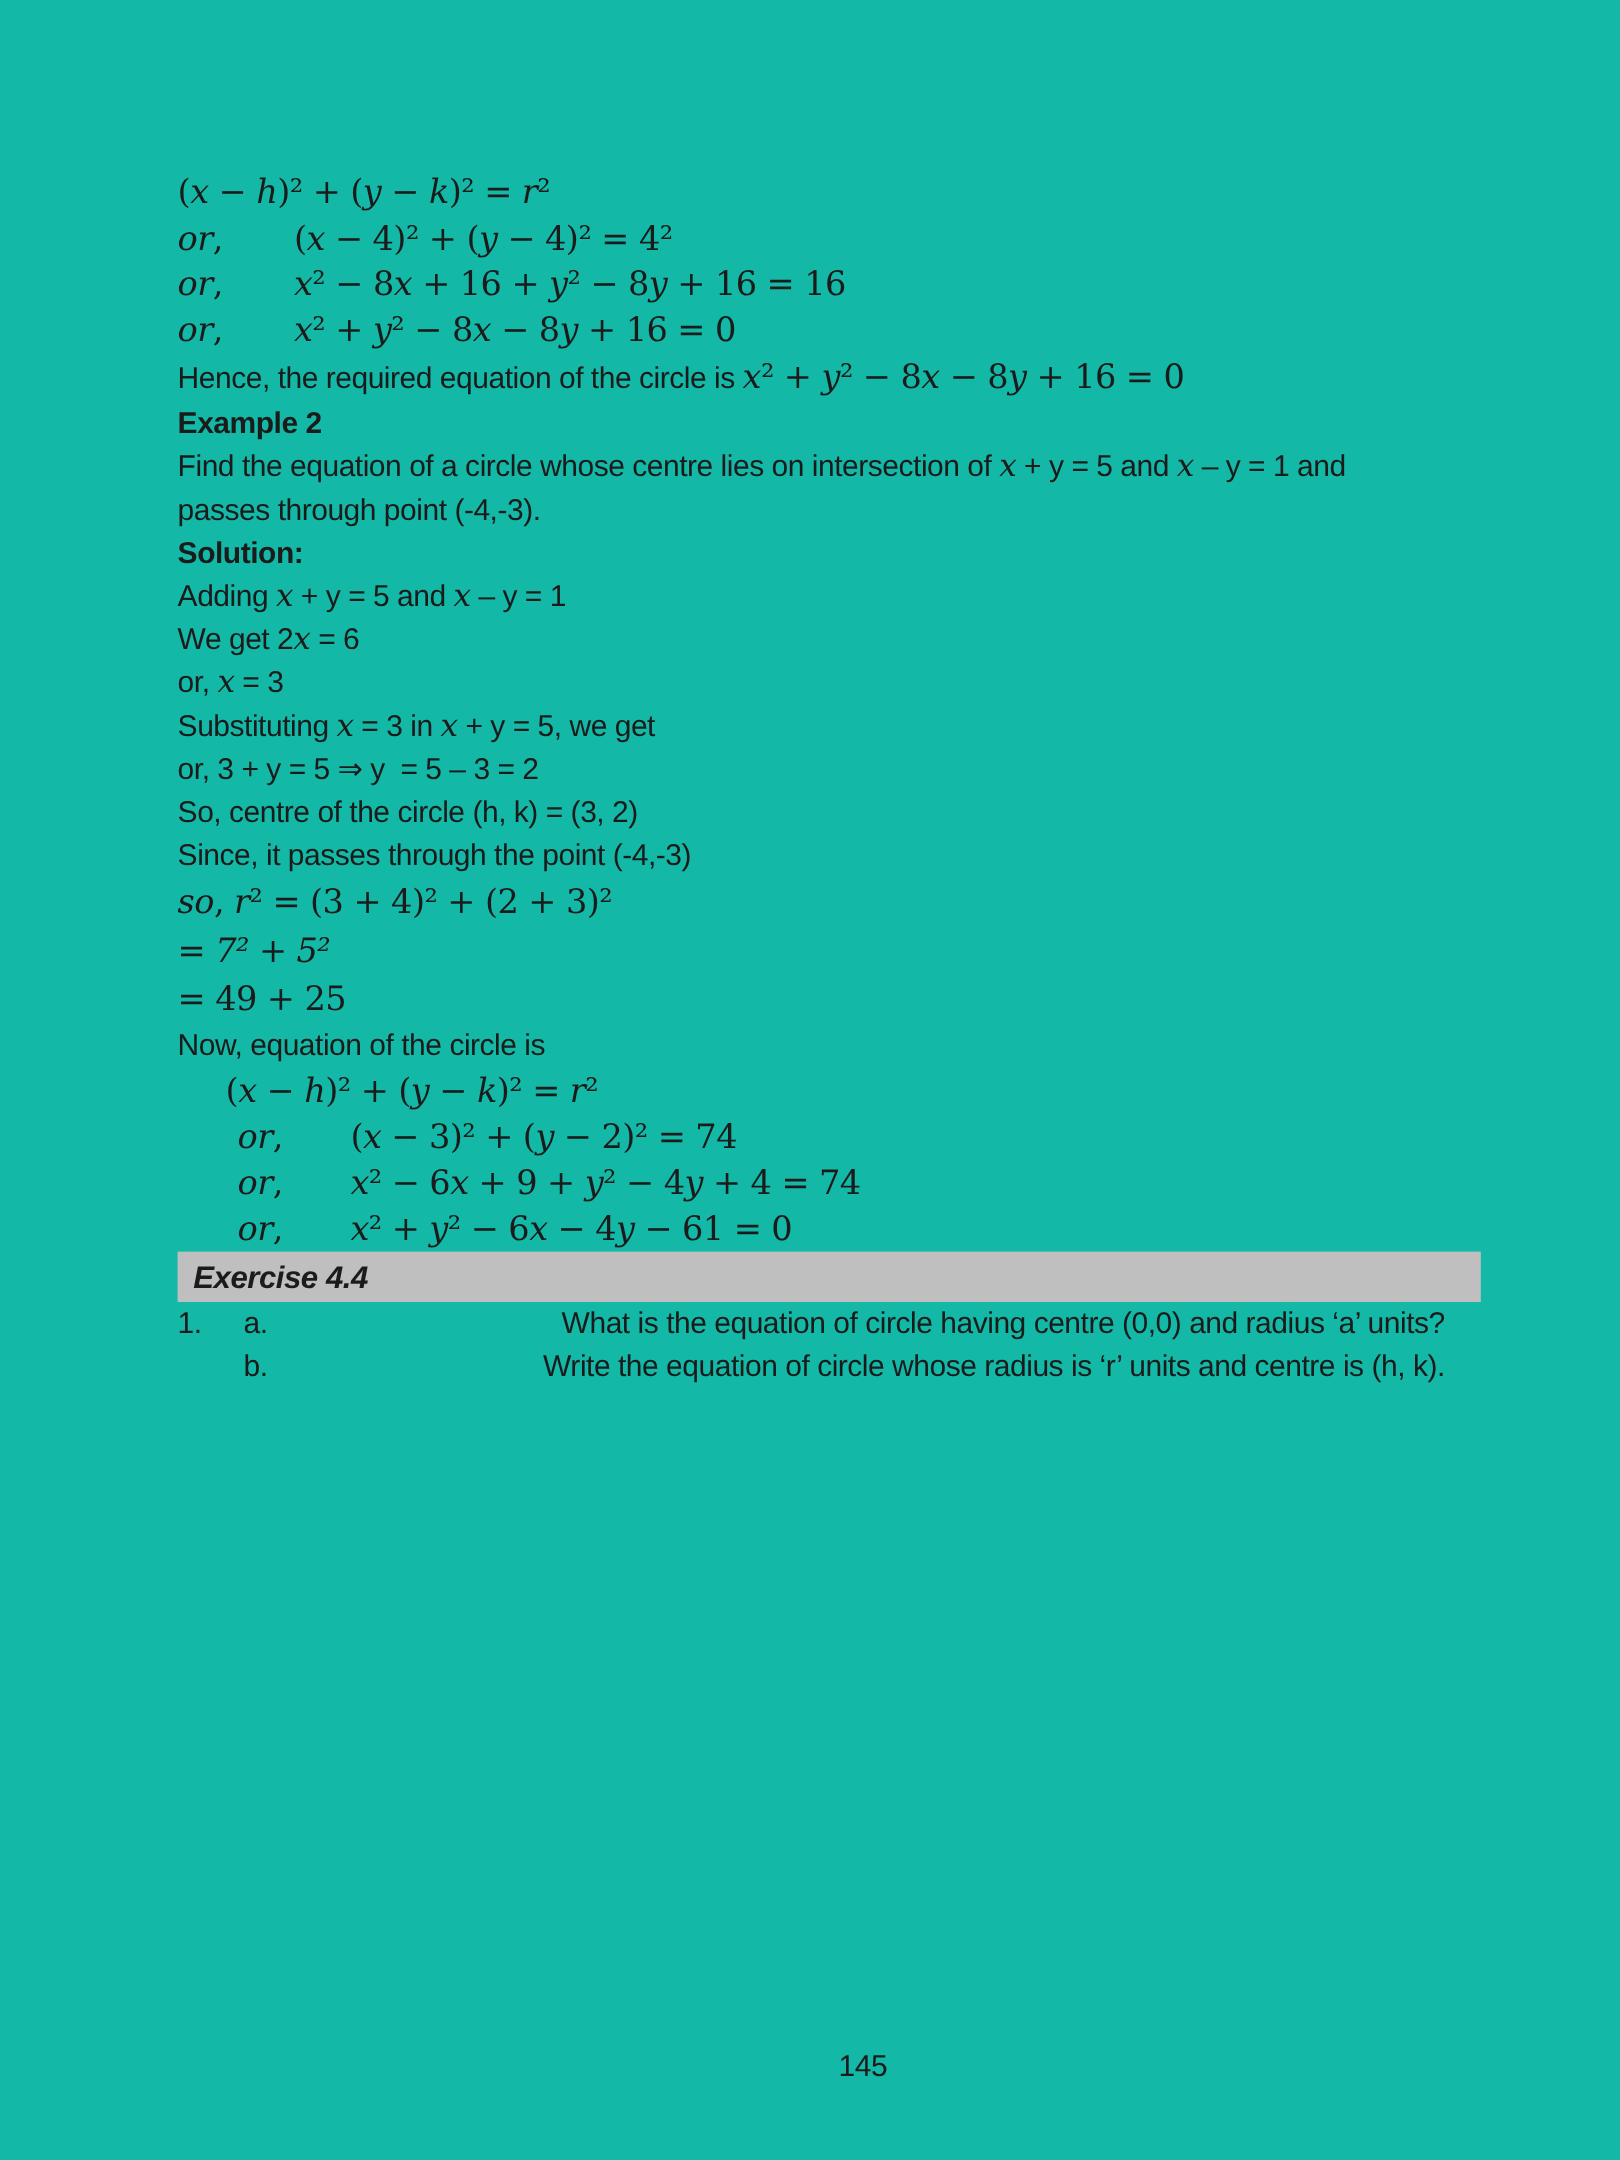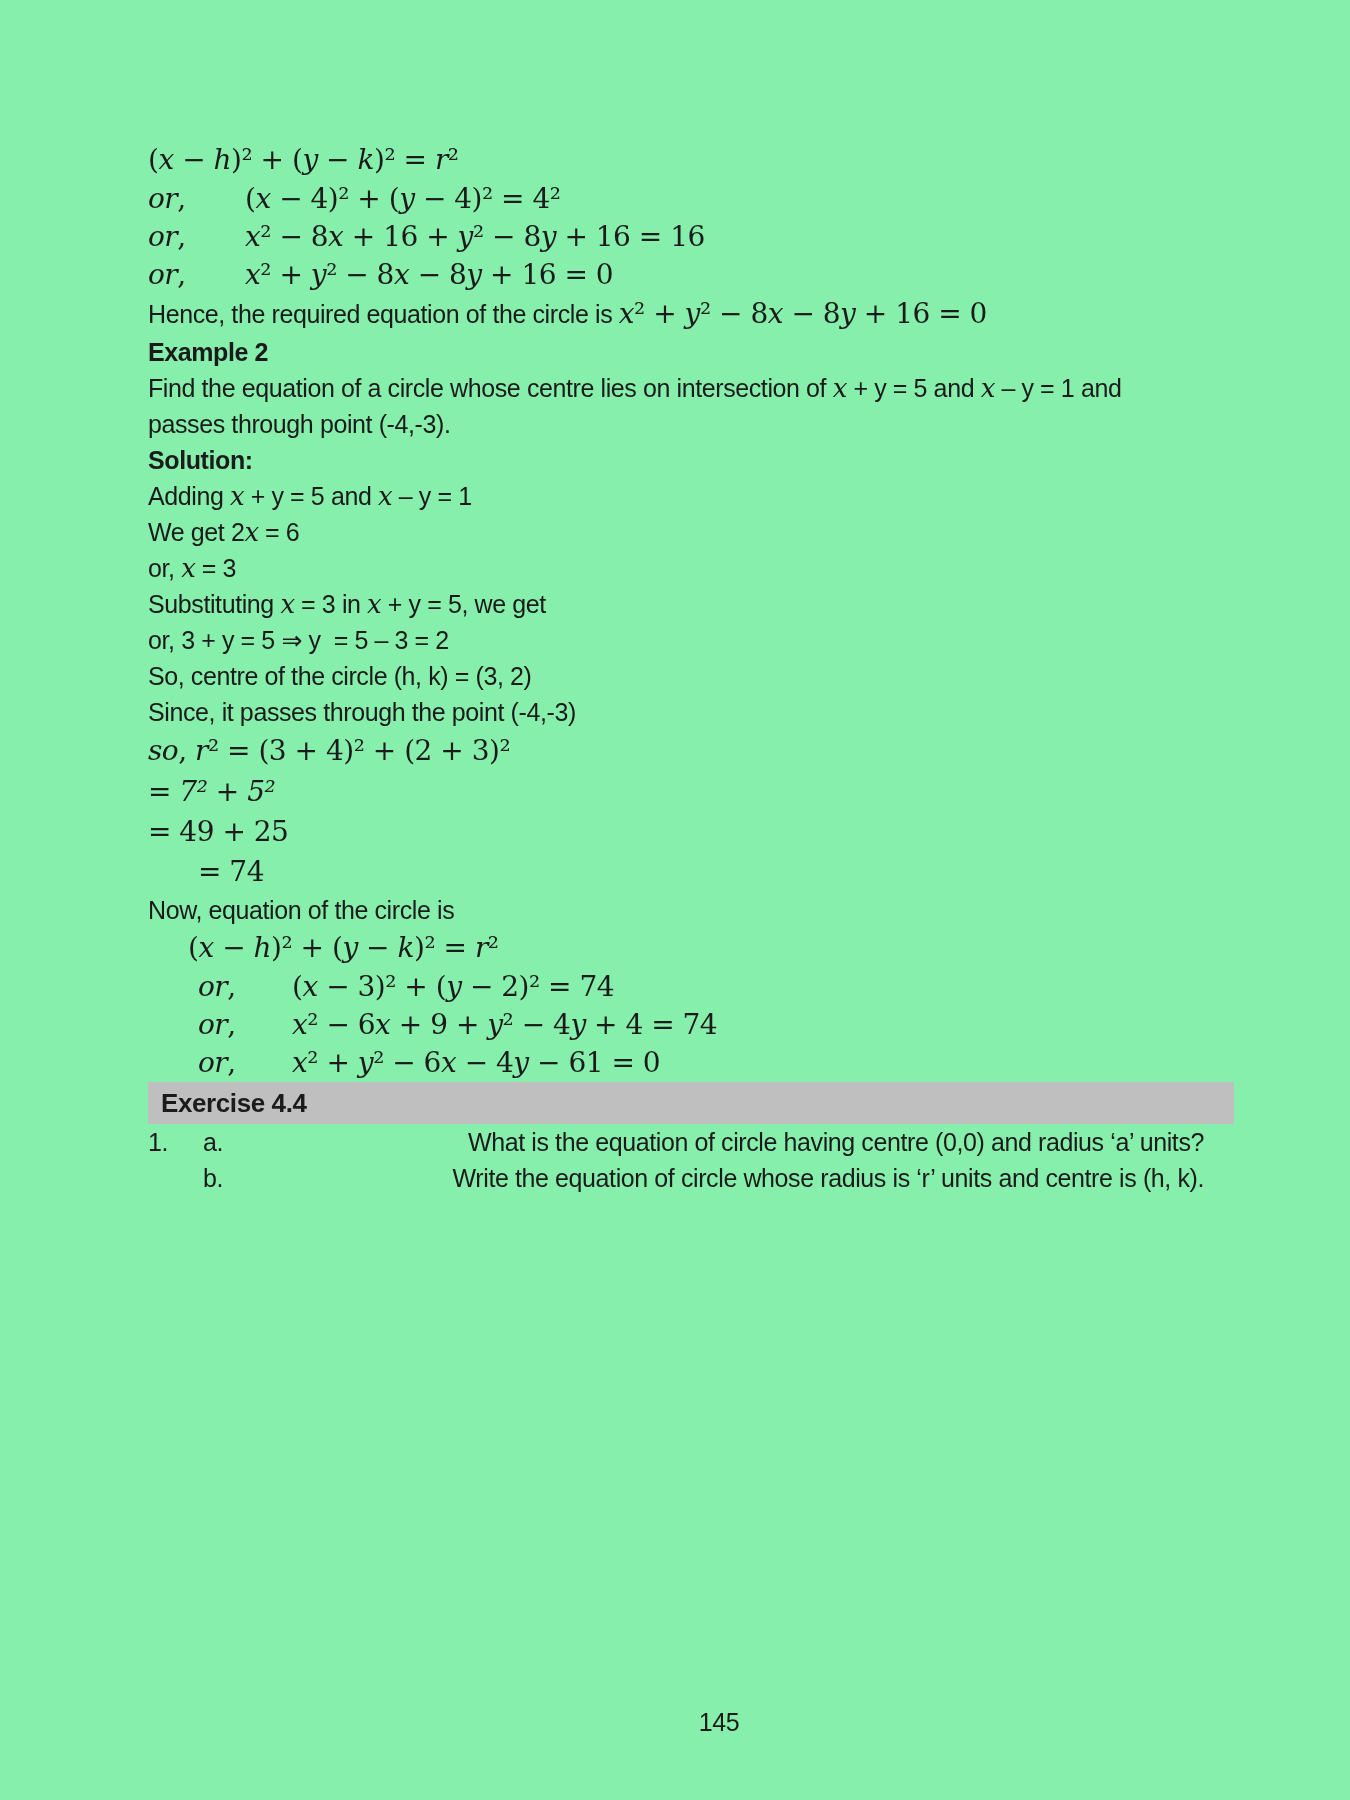--- a/index.html
+++ b/index.html
@@ -1,20 +1,20 @@
 <!DOCTYPE html>
 <html><head>
 <meta charset="utf-8">
 <style>
   html, body { margin: 0; padding: 0; background: #ffffff; }
   .page {
     position: relative;
     width: 1350px;
     height: 1800px;
-    background: #86efac;
+    background: #14b8a6;
     color: #1b1b1b;
     font-family: "Liberation Sans", sans-serif;
     overflow: hidden;
   }
   .content {
     position: absolute;
     left: 148px;
     top: 140px;
     width: 1056px;
   }
@@ -83,20 +83,21 @@
     width: 1086px;
     height: 42px;
     background: #bfbfbf;
     display: flex;
     align-items: center;
     padding-left: 13px;
     box-sizing: border-box;
     font-size: 26px;
     font-weight: bold;
     letter-spacing: -0.4px;
+    font-style: italic;
   }
 
   .qrow { display: flex; }
   .qrow-a { margin-top: 22px; }
   .qrow-b { margin-top: 13px; }
   .qnum    { width: 55px; flex: none; }
   .qletter { width: 75px; flex: none; }
   .qtext   { flex: 1; text-align: right; }
 
   .pagenum {
@@ -150,21 +151,20 @@
 
     <p class="body ory">or, 3 + y = 5 ⇒ y&nbsp; = 5 – 3 = 2</p>
 
     <p class="body socent">So, centre of the circle (h, k) = (3, 2)</p>
 
     <p class="body since">Since, it passes through the point (-4,-3)</p>
 
     <div class="math mline r2"><i>so</i>, <i>r</i>² = (3 + 4)² + (2 + 3)²</div>
     <div class="math mline rsq">= 7² + 5²</div>
     <div class="math mline rsum">= 49 + 25</div>
-    <div class="math mline rtot">= 74</div>
 
     <p class="body nowline">Now, equation of the circle is</p>
 
     <div class="math mline d1">(<i>x</i> − <i>h</i>)² + (<i>y</i> − <i>k</i>)² = <i>r</i>²</div>
 
     <div class="eqrow d-step mline-s d2">
       <span class="math lbl"><i>or</i>,</span>
       <span class="math">(<i>x</i> − 3)² + (<i>y</i> − 2)² = 74</span>
     </div>
     <div class="eqrow d-step mline-s d3">

